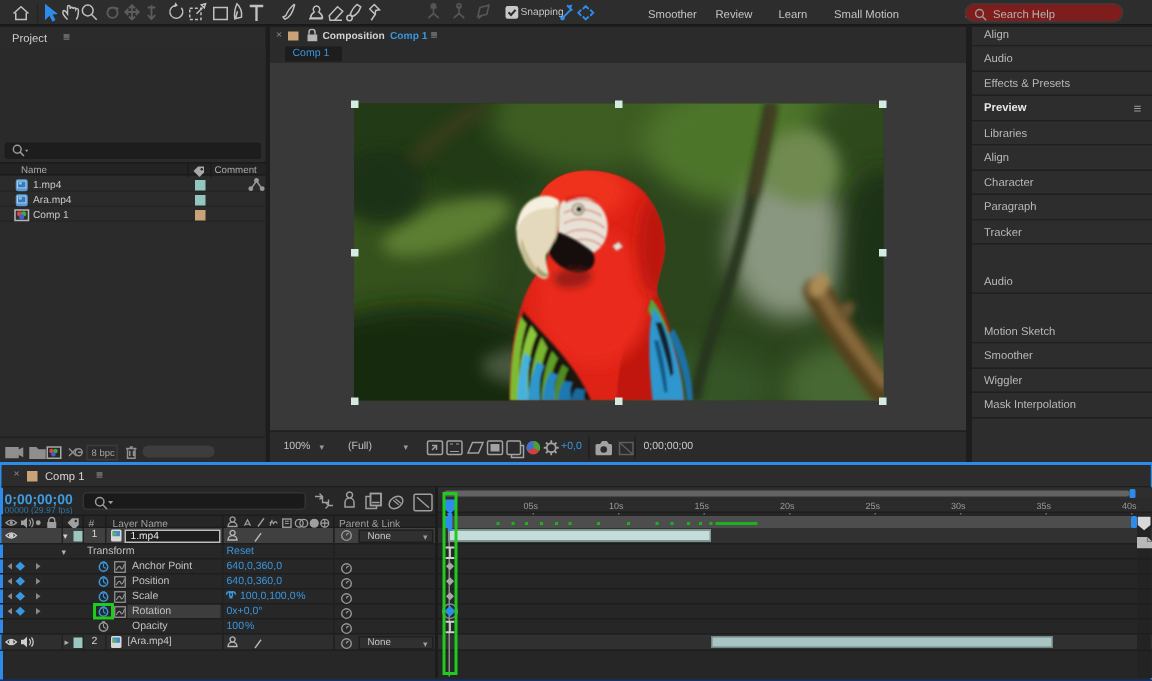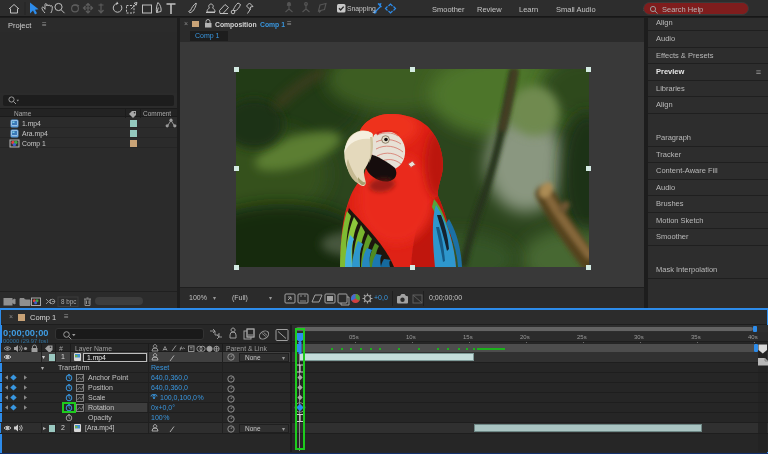--- a/index.html
+++ b/index.html
@@ -93,21 +93,21 @@
           <path d="M381.5,3 l-3,0.8 2.2,2.2 z" fill="#2d8ceb" stroke="none"></path>
         <path d="M390.5,6 l2,-2 2,2 M390.5,11 l2,2 2,-2 M389.5,6.5 l-2,2 l2,2 M395.5,6.5 l2,2 -2,2" transform="translate(-2,0)"></path>
       </g>
 
       <rect x="24.5" y="2" width="1" height="13" fill="#242424"></rect>
     </svg>
     <span class="ttext" style="left:347px;font-size:6.8px;top:5px">Snapping</span>
     <span class="ttext" style="left:432px">Smoother</span>
     <span class="ttext" style="left:477px">Review</span>
     <span class="ttext" style="left:519px">Learn</span>
-    <span class="ttext" style="left:556px">Small Audio</span>
+    <span class="ttext" style="left:556px">Small Motion</span>
     <span class="ttext" style="left:643px;color:#9a9a9a;font-weight:bold">»</span>
     <div class="abs" style="left:643px;top:2px;width:106px;height:13px;background:#7f1d1d;border:1px solid #3a3a3a;border-radius:7px">
       <svg width="10" height="10" style="position:absolute;left:5px;top:1.5px">
           <circle cx="4" cy="4" r="2.6" fill="none" stroke="#9a9a9a" stroke-width="1"></circle>
           <path d="M6,6 L8.5,8.5" stroke="#9a9a9a" stroke-width="1"></path>
         </svg>
       <span style="position:absolute;left:18px;top:2.2px;font-size:7.5px;color:#b4b4b4">Search Help</span>
     </div>
   </div>
   <div id="project">
@@ -393,27 +393,27 @@
       <span class="abs" style="left:249px;top:6px;font-size:7px;color:#c8c8c8">0;00;00;00</span>
     </div>
   </div>
   <div id="rightpanel">
     <div class="rrow" style="top:-3.25px">Align</div>
     <div class="rrow" style="top:13.25px">Audio</div>
     <div class="rrow" style="top:29.75px">Effects &amp; Presets</div>
     <div class="rrow" style="top:46.25px;color:#e8e8e8;font-weight:bold">Preview<span style="position:absolute;right:7px;top:0;font-weight:normal;color:#9a9a9a;font-size:9px">≡</span></div>
     <div class="rrow" style="top:62.75px">Libraries</div>
     <div class="rrow" style="top:79.25px">Align</div>
+    <div class="rrow" style="top:95.75px">Character</div>
     <div class="rrow" style="top:112.25px">Paragraph</div>
     <div class="rrow" style="top:128.75px">Tracker</div>
-    <div class="rrow" style="top:145.25px">Content-Aware Fill</div>
     <div class="rrow" style="top:161.75px">Audio</div>
-    <div class="rrow" style="top:178.25px">Brushes</div>
     <div class="rrow" style="top:194.75px">Motion Sketch</div>
     <div class="rrow" style="top:211.25px">Smoother</div>
+    <div class="rrow" style="top:227.75px">Wiggler</div>
     <div class="rrow" style="top:244.25px">Mask Interpolation</div>
   </div>
   <div id="timeline">
 
     <div class="abs" style="left:0;top:0;width:768px;height:2px;background:#2d8ceb"></div>
     <div class="abs" style="left:0;top:0;width:1.5px;height:146px;background:#2d8ceb"></div>
     <div class="abs" style="left:766.5px;top:0;width:1.5px;height:146px;background:#2d8ceb"></div>
     <div class="abs" style="left:0;top:144.5px;width:768px;height:1.5px;background:#14316b"></div>
 
     <div class="abs" style="left:1px;top:2px;width:766px;height:15px;background:#2c2c2c;border-bottom:1px solid #1e1e1e">

